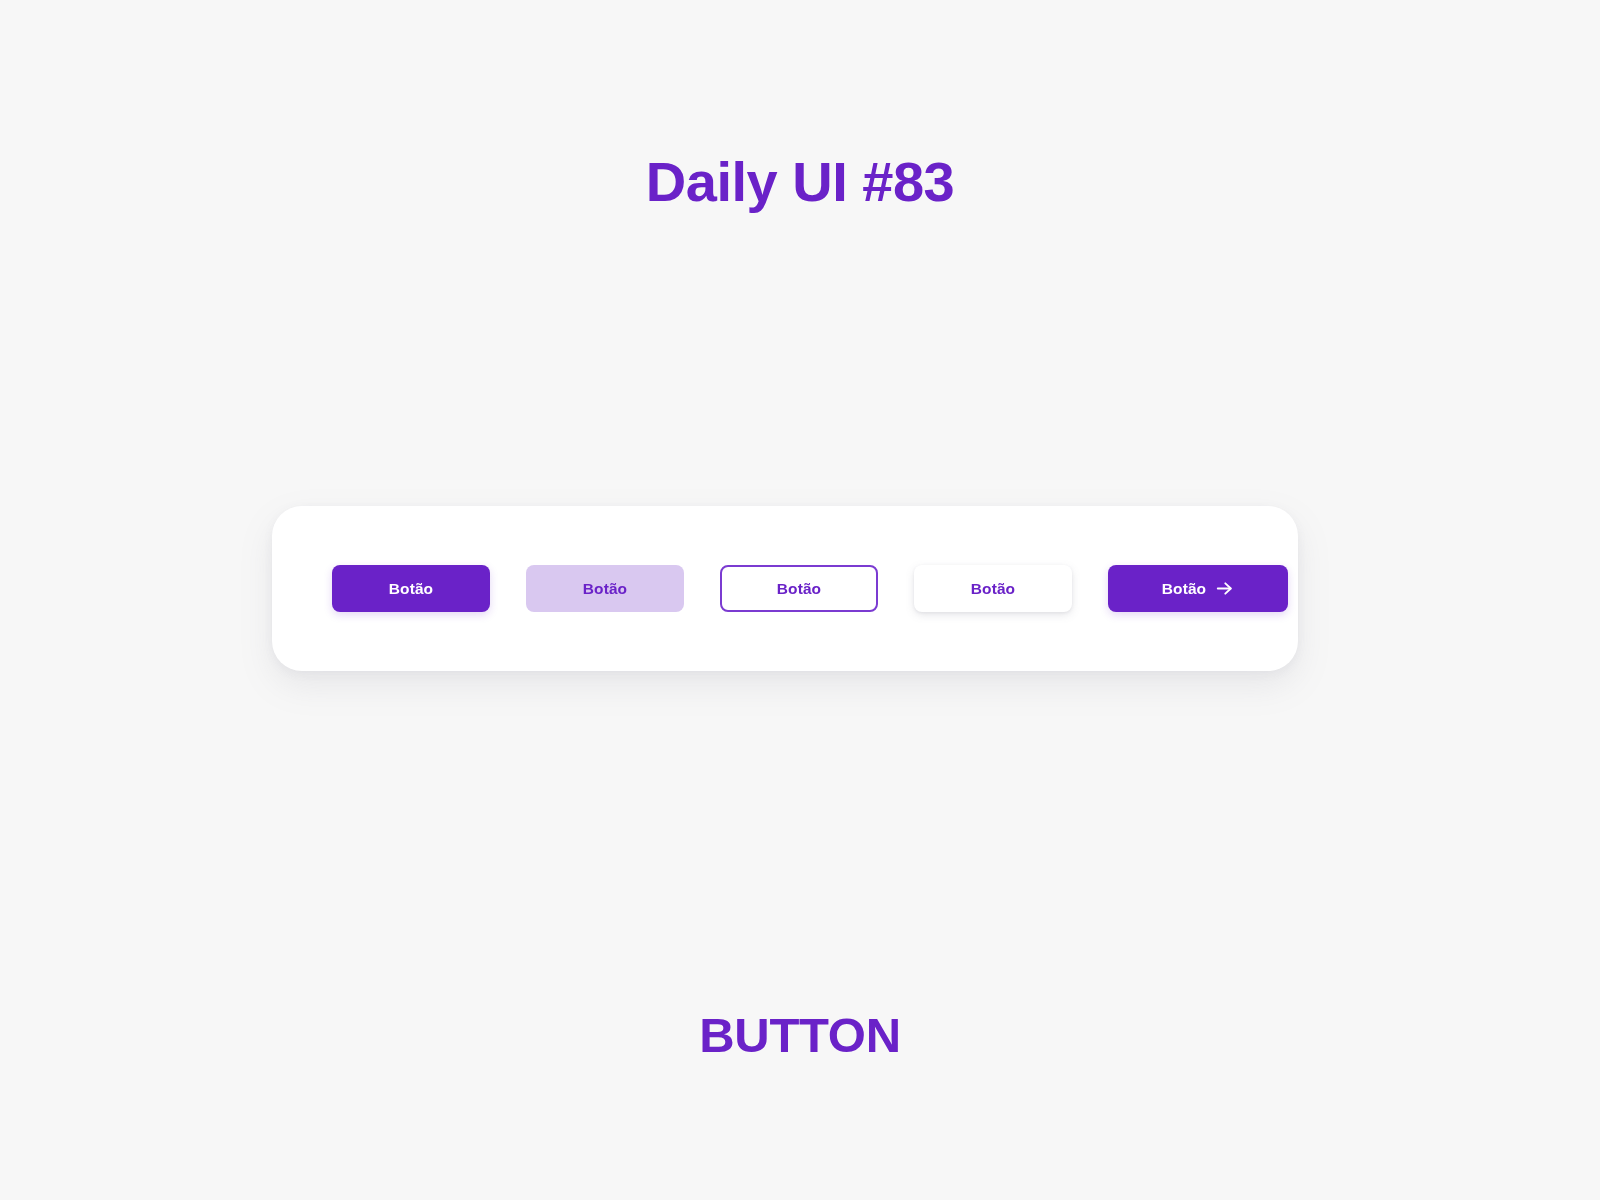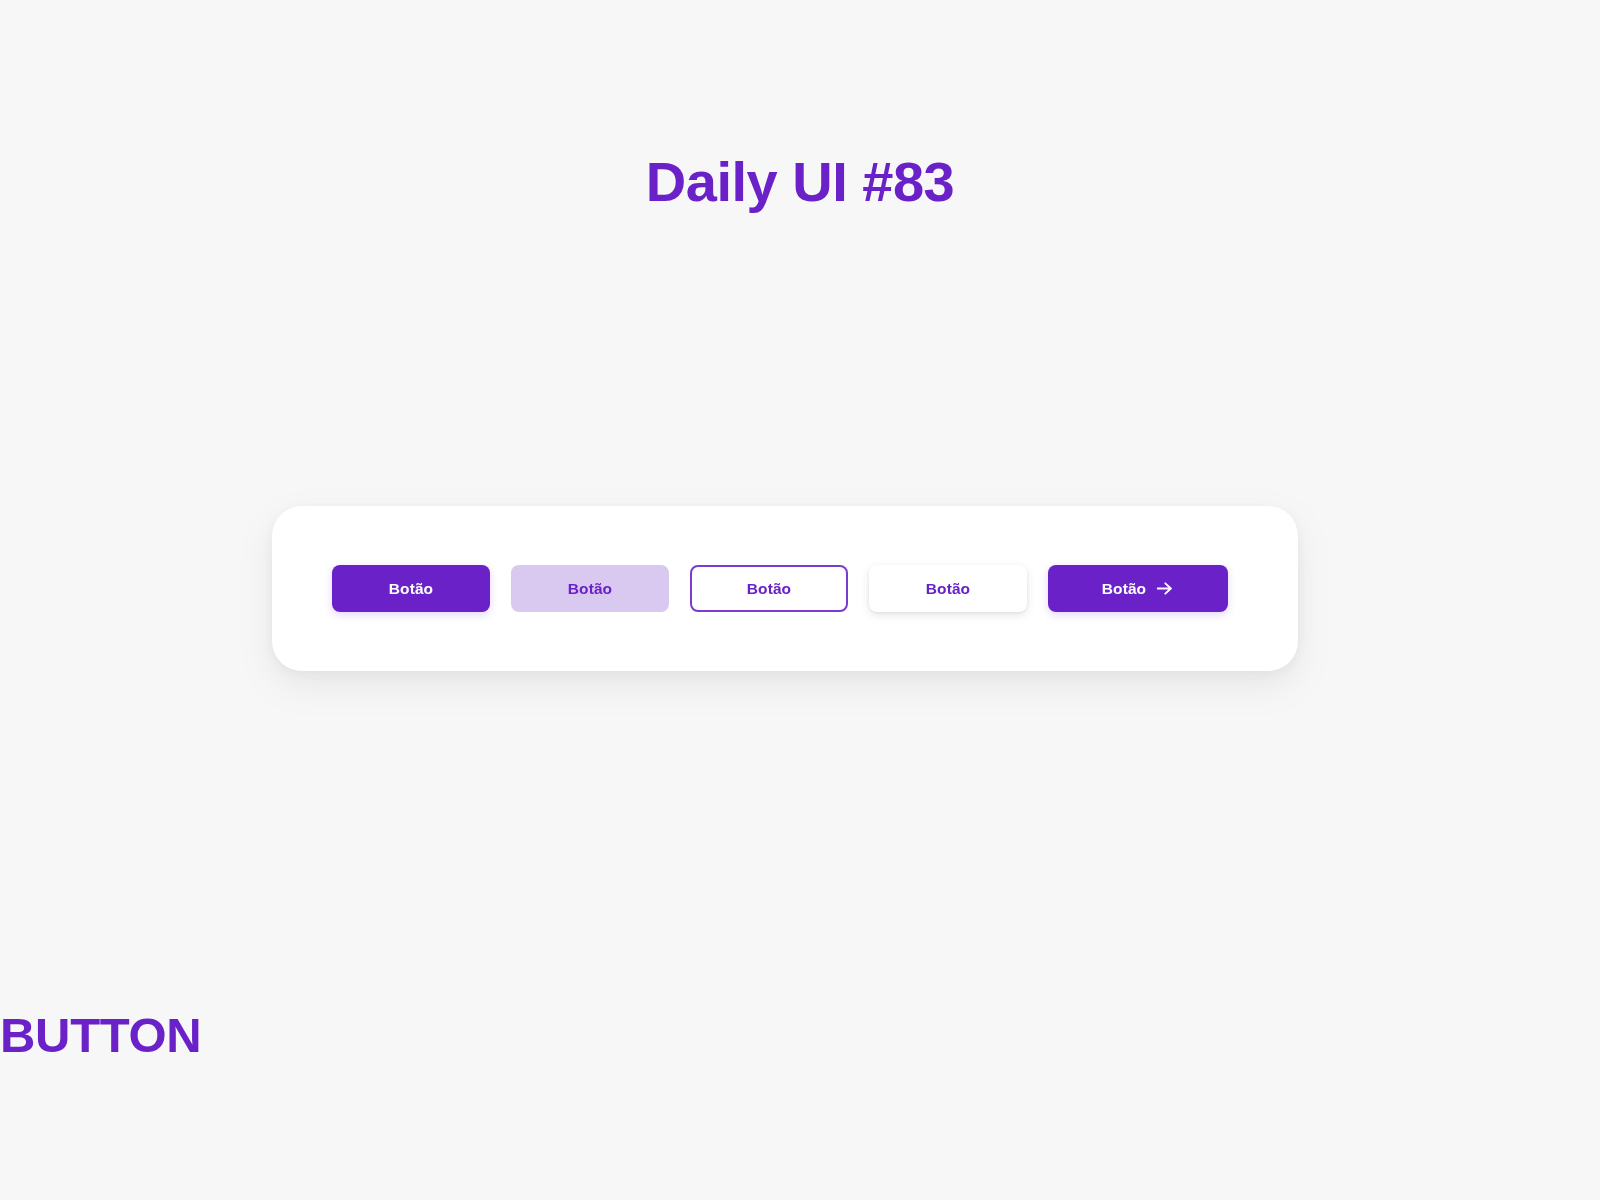--- a/index.html
+++ b/index.html
@@ -44,21 +44,21 @@
     box-shadow: 0 14px 34px rgba(120, 120, 140, 0.13),
                 0 3px 10px rgba(120, 120, 140, 0.07);
     display: flex;
     align-items: center;
     padding: 0 60px;
   }
 
   .button-row {
     display: flex;
     align-items: center;
-    gap: 21px;
+    gap: 36px;
     width: 100%;
   }
 
   
   .btn {
     height: 47px;
     min-width: 158px;
     border-radius: 8px;
     border: none;
     font-family: "Liberation Sans", sans-serif;
@@ -115,20 +115,21 @@
     flex: 0 0 auto;
   }
   .btn .arrow-icon svg { display: block; }
 
   
   .footer-label {
     position: absolute;
     top: 1002px;
     left: 0;
     width: 100%;
+    text-align: center;
     font-size: 49px;
     font-weight: 700;
     letter-spacing: -0.3px;
     color: #6a22c8;
     line-height: 66px;
     white-space: nowrap;
   }
 </style>
 </head>
 <body>

